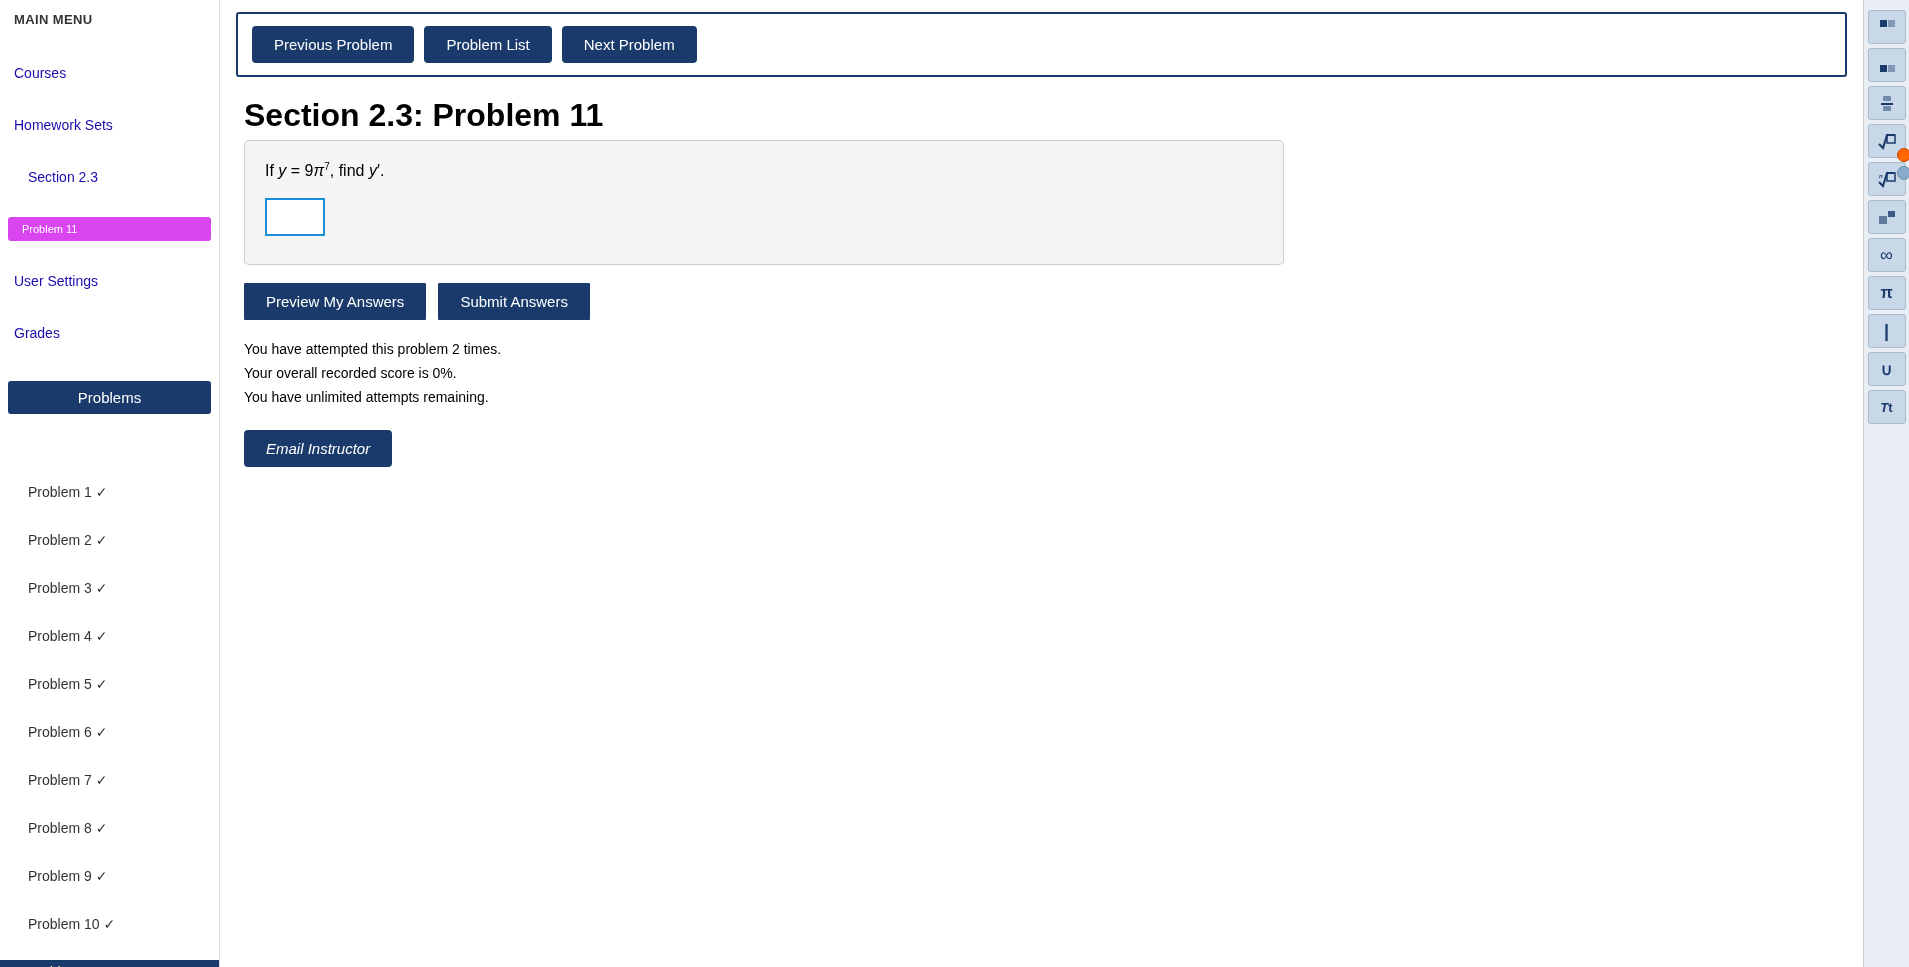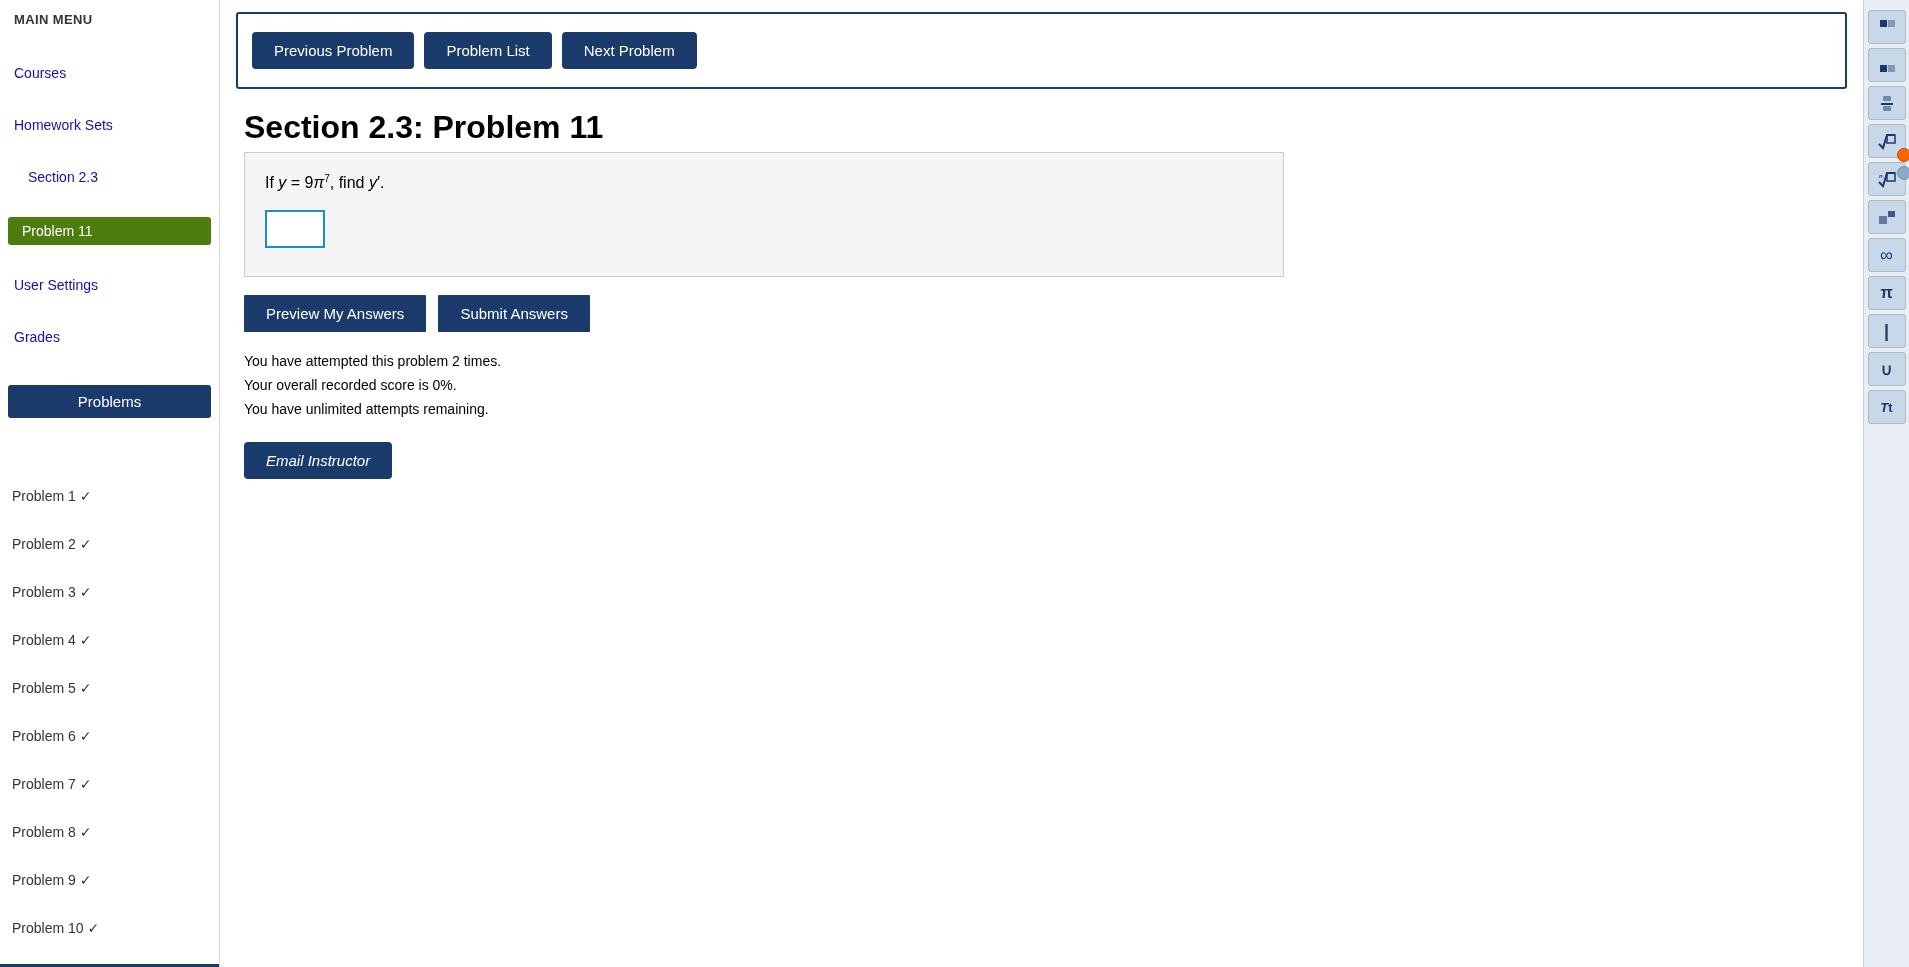--- a/index.html
+++ b/index.html
@@ -30,26 +30,26 @@
       color: #1a0dab;
       text-decoration: none;
       font-size: 14px;
       cursor: pointer;
     }
     .sidebar-indent {
       padding-left: 28px;
     }
     .sidebar-active-btn {
       display: block;
-      background: #4d7c0f;
+      background: #d946ef;
       color: #fff;
       padding: 6px 14px;
       margin: 2px 8px;
       border-radius: 3px;
-      font-size: 14px;
+      font-size: 11px;
       text-decoration: none;
       cursor: pointer;
     }
     .problems-header {
       background: #1a3a6b;
       color: #fff;
       font-weight: normal;
       text-align: center;
       padding: 8px 14px;
       margin: 10px 8px 6px 8px;
@@ -68,21 +68,21 @@
     .progress-bar-green {
       background: #4caf50;
       flex: 10;
     }
     .progress-bar-yellow {
       background: #f0c000;
       flex: 1;
     }
     .problem-list-item {
       display: block;
-      padding: 4px 14px 4px 12px;
+      padding: 4px 14px 4px 28px;
       color: #333;
       font-size: 14px;
       cursor: pointer;
       text-decoration: none;
     }
     .problem-list-item.active {
       background: #1a3a6b;
       color: #fef9c3;
       margin: 0 0;
     }
@@ -93,21 +93,21 @@
       display: flex;
       flex-direction: column;
       overflow-y: auto;
       position: relative;
     }
 
     
     .top-nav {
       border: 2px solid #1a3a6b;
       margin: 12px 16px 10px 16px;
-      padding: 18px 14px;
+      padding: 12px 14px;
       display: flex;
       gap: 10px;
       border-radius: 3px;
     }
     .nav-btn {
       background: #1a3a6b;
       color: #fff;
       border: none;
       padding: 10px 22px;
       font-size: 15px;
@@ -128,21 +128,21 @@
       margin-bottom: 6px;
     }
     .problem-points {
       font-size: 14px;
       color: #000;
       margin-bottom: 20px;
     }
     .problem-box {
       border: 1px solid #ccc;
       background: #f5f5f5;
-      border-radius: 0;
+      border-radius: 5px;
       padding: 20px 20px 28px 20px;
       margin-bottom: 18px;
       max-width: 1040px;
     }
     .problem-statement {
       font-size: 16px;
       margin-bottom: 18px;
       color: #000;
     }
     .answer-input {

